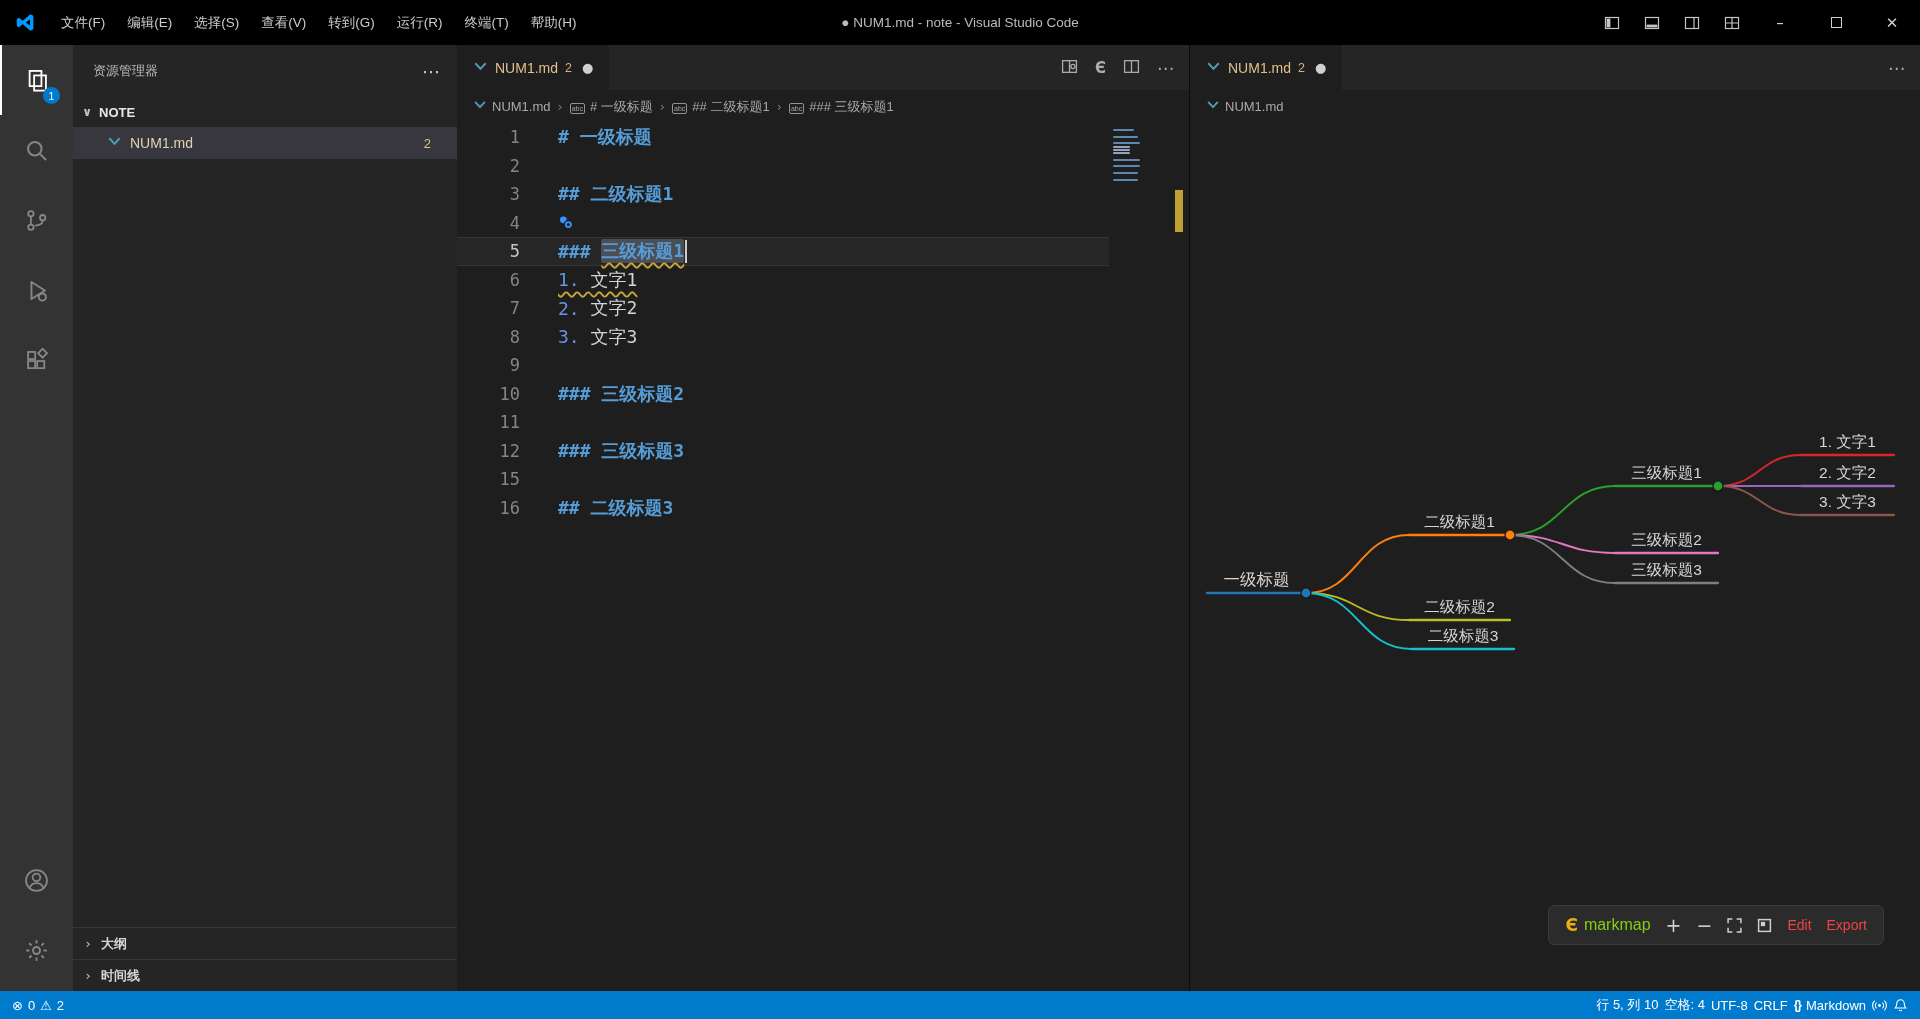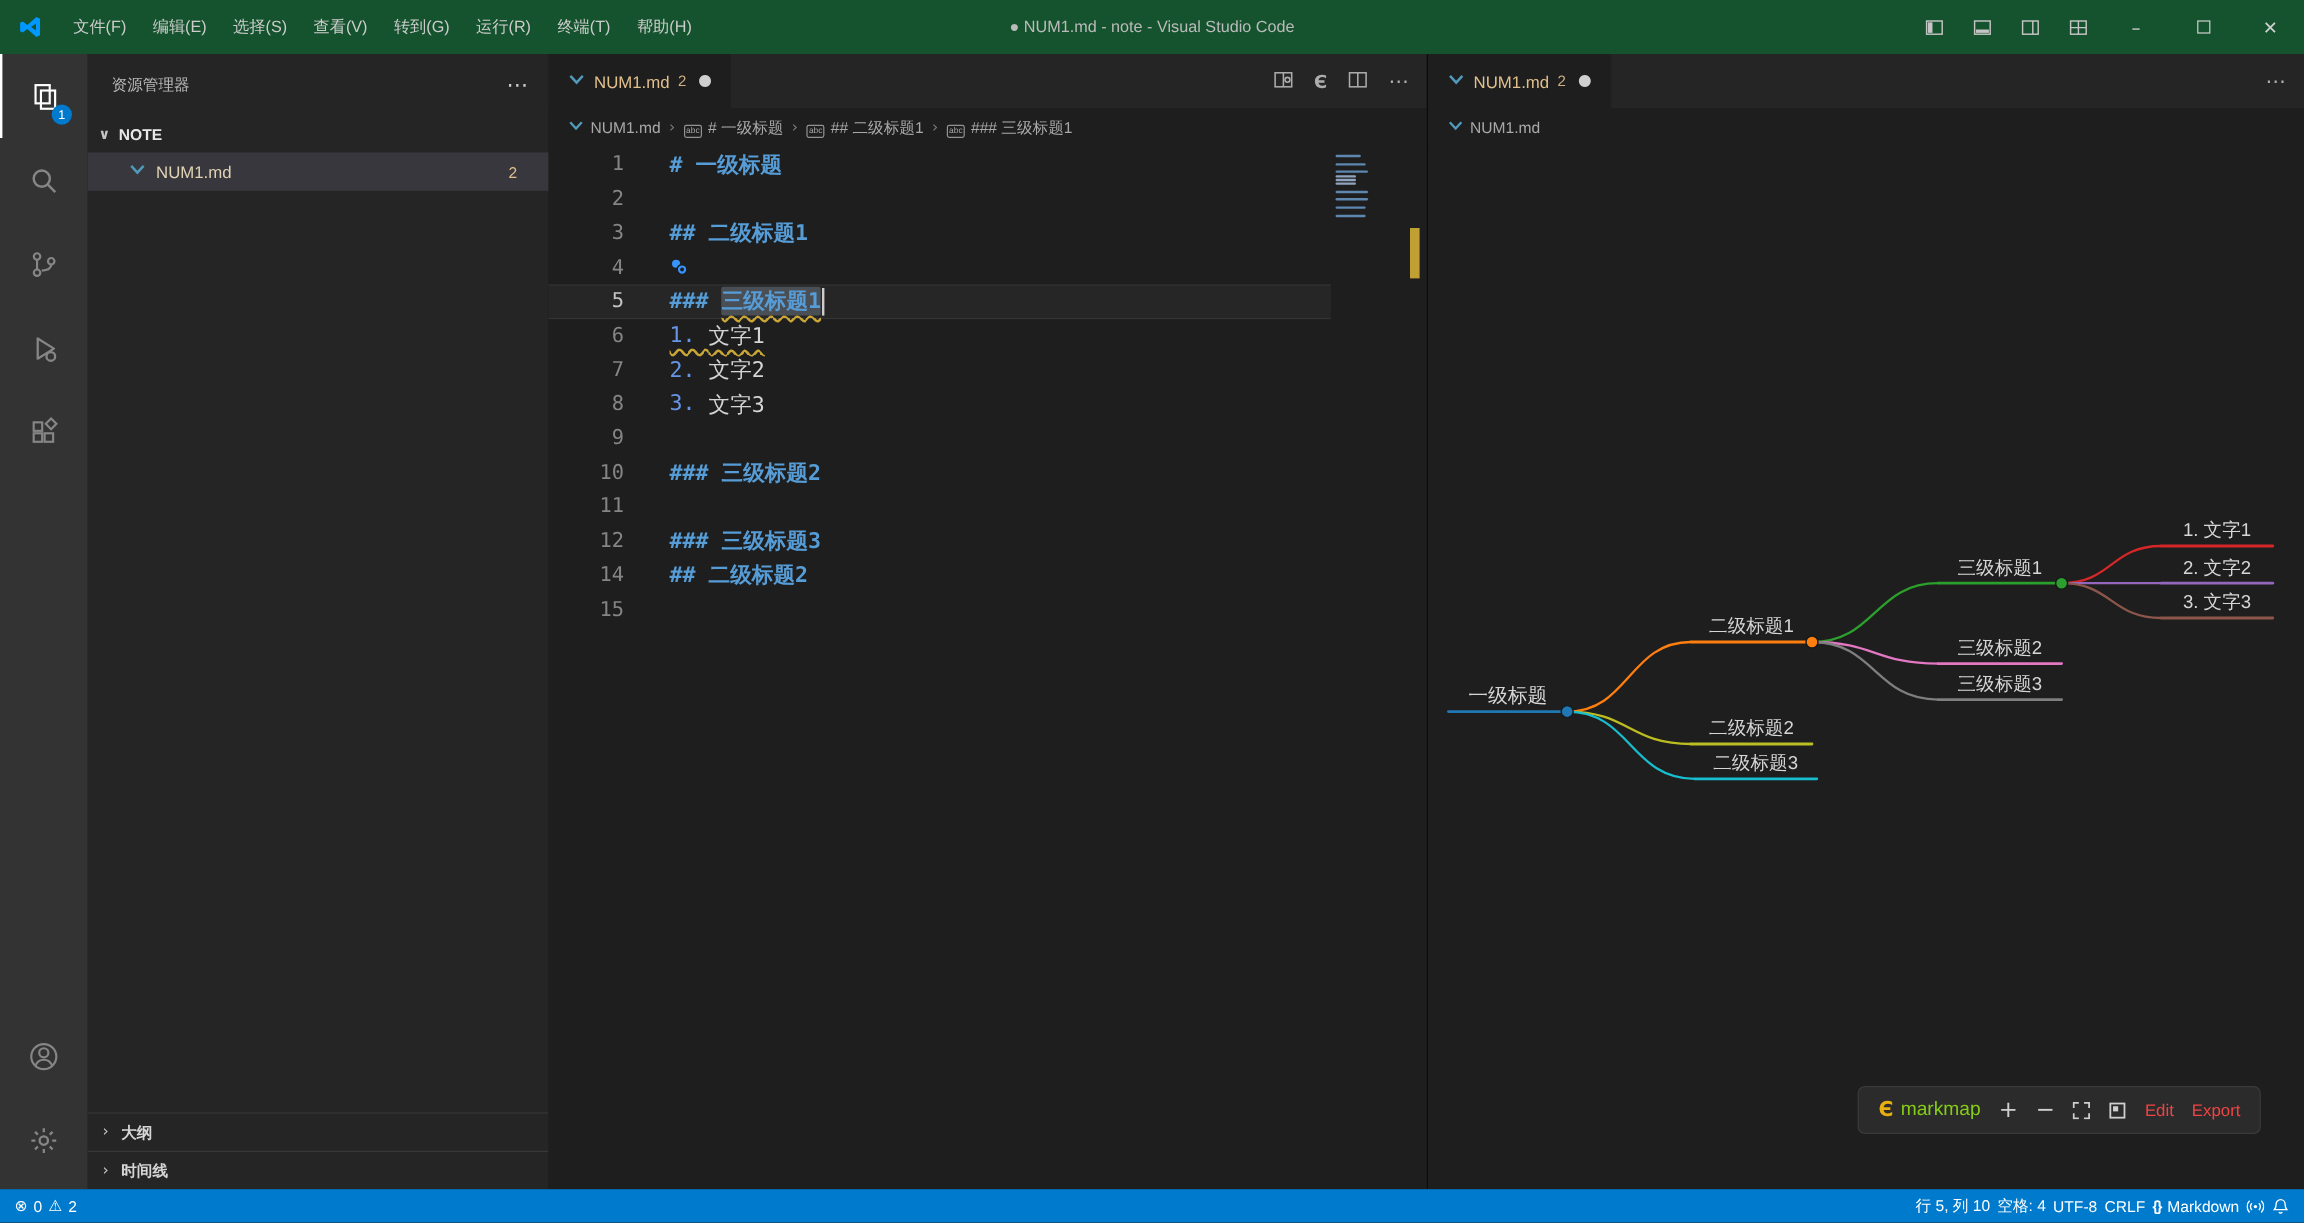--- a/index.html
+++ b/index.html
@@ -1,21 +1,21 @@
 <!DOCTYPE html>
 <html><head>
 <meta charset="utf-8">
 <style>
   *{margin:0;padding:0;box-sizing:border-box}
   html,body{width:1920px;height:1019px;overflow:hidden}
   body{background:#1e1e1e;font-family:"Liberation Sans","DejaVu Sans",sans-serif;color:#cccccc;font-size:13px}
   #app{position:relative;width:1920px;height:1019px;background:#1e1e1e}
 
   
-  .titlebar{position:absolute;left:0;top:0;width:1920px;height:45px;background:#14532d;display:flex;align-items:center;z-index:20}
+  .titlebar{position:absolute;left:0;top:0;width:1920px;height:45px;background:#000000;display:flex;align-items:center;z-index:20}
   .tb-logo{width:50px;display:flex;justify-content:center;align-items:center}
   .menubar{display:flex;align-items:center;height:100%}
   .menu-item{padding:0 11px;height:100%;display:flex;align-items:center;font-size:13.5px;color:#cccccc;cursor:default}
   .tb-title{position:absolute;left:50%;transform:translateX(-50%);color:#bbbbbb;font-size:13.5px;white-space:nowrap}
   .tb-controls{margin-left:auto;display:flex;align-items:center;height:100%}
   .tbc{width:40px;height:100%;display:flex;align-items:center;justify-content:center;color:#c5c5c5}
   .wc{width:56px;height:100%;display:flex;align-items:center;justify-content:center;color:#cfcfcf;font-size:15px;font-family:"DejaVu Sans",sans-serif}
   .maxbox{display:inline-block;width:11px;height:11px;border:1.2px solid #cfcfcf}
 
   
@@ -330,26 +330,26 @@
           </div>
           <div class="codeline">
             <div class="gutter">11</div>
             <div class="ltext"></div>
           </div>
           <div class="codeline">
             <div class="gutter">12</div>
             <div class="ltext"><span class="md-heading">### 三级标题3</span></div>
           </div>
           <div class="codeline">
-            <div class="gutter">14</div>
-            <div class="ltext"><span class="md-heading">## 二级标题2</span></div>
-          </div>
-          <div class="codeline">
             <div class="gutter">15</div>
             <div class="ltext"></div>
+          </div>
+          <div class="codeline">
+            <div class="gutter">16</div>
+            <div class="ltext"><span class="md-heading">## 二级标题3</span></div>
           </div>
         </div>
     </div>
     <div class="minimap">
         <div class="mm-bar" style="left: 4px; top: 6px; height: 2.2px; width: 21px; background: rgb(94, 135, 176);"></div>
         <div class="mm-bar" style="left: 4px; top: 12.6px; height: 2.2px; width: 25.2px; background: rgb(94, 135, 176);"></div>
         <div class="mm-bar" style="left: 4px; top: 19.2px; height: 2.2px; width: 27.3px; background: rgb(94, 135, 176);"></div>
         <div class="mm-bar" style="left: 4px; top: 22.5px; height: 2.2px; width: 16.8px; background: rgb(144, 165, 189);"></div>
         <div class="mm-bar" style="left: 4px; top: 25.8px; height: 2.2px; width: 16.8px; background: rgb(144, 165, 189);"></div>
         <div class="mm-bar" style="left: 4px; top: 29.1px; height: 2.2px; width: 16.8px; background: rgb(144, 165, 189);"></div>

